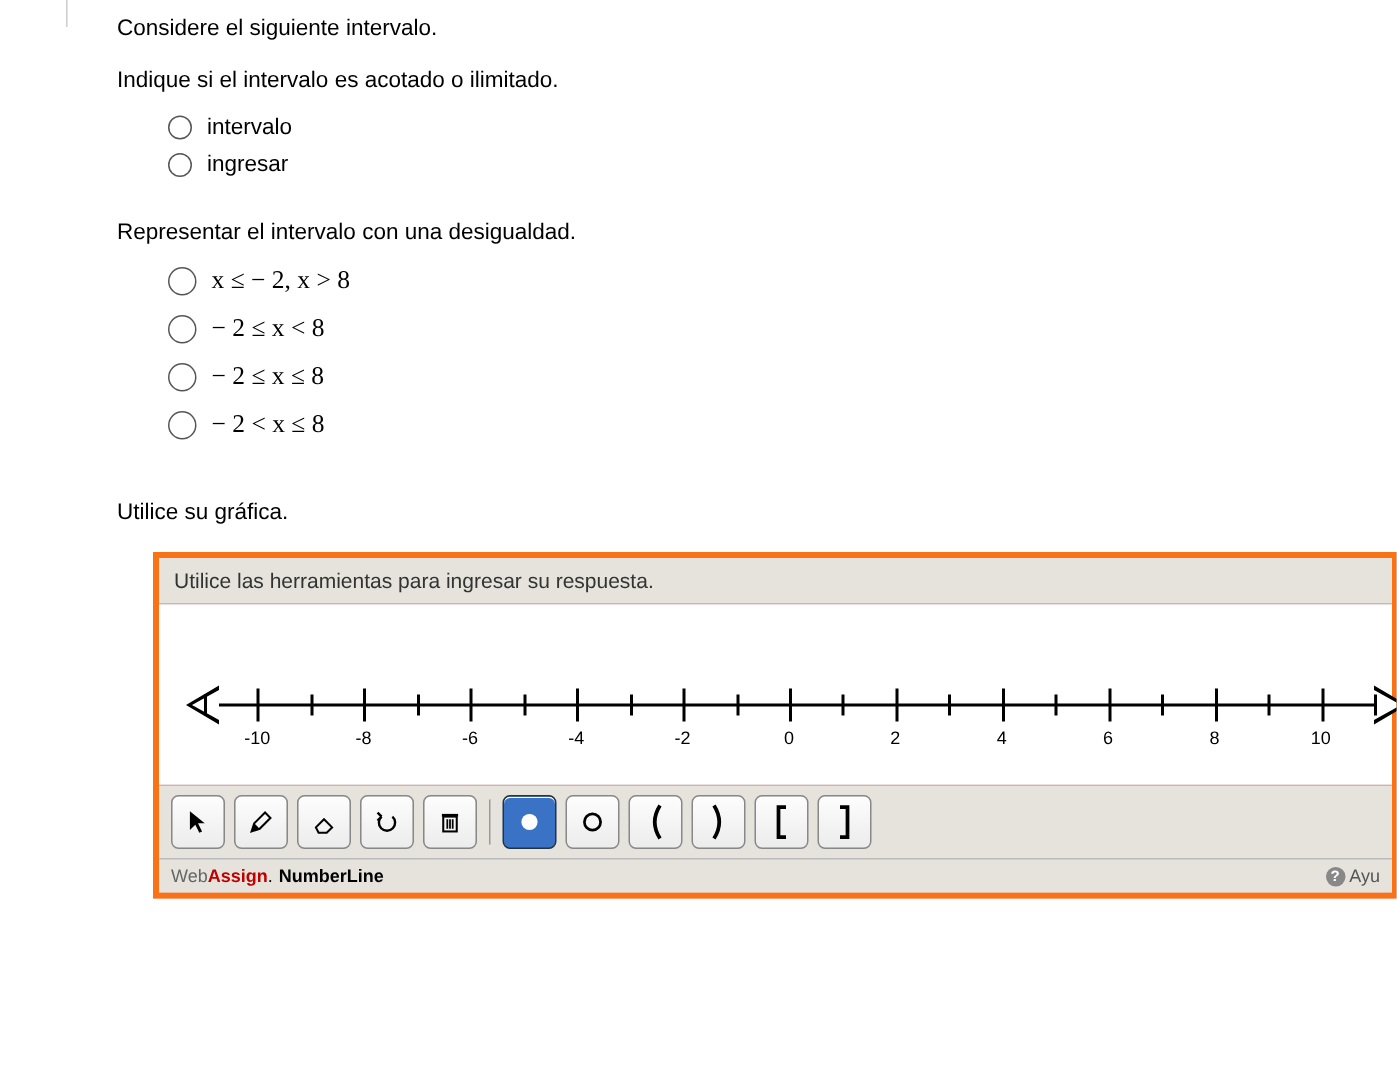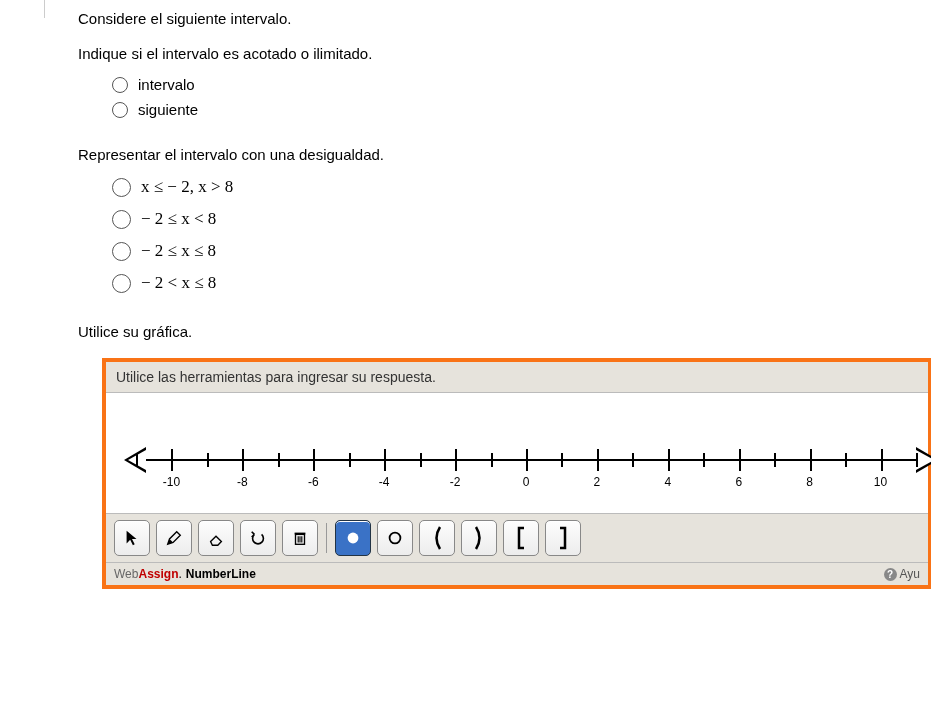--- a/index.html
+++ b/index.html
@@ -67,21 +67,21 @@
   .radio-large {
     width: 17px;
     height: 17px;
     border: 1.5px solid #555;
     border-radius: 50%;
     margin-right: 10px;
     flex-shrink: 0;
   }
   .ineq-group {
     margin-left: 34px;
-    margin-bottom: 30px;
+    margin-bottom: 40px;
   }
   .ineq-group .radio-row {
     margin-bottom: 12px;
     font-family: "Times New Roman", serif;
     font-size: 17px;
     font-style: italic;
   }
   .ineq-group .radio-row .txt { font-style: normal; }
   .graph-prompt {
     margin-bottom: 18px;
@@ -257,21 +257,21 @@
 
     <div class="prompt2">Indique si el intervalo es acotado o ilimitado.</div>
 
     <div class="radio-group">
       <div class="radio-row">
         <span class="radio-small"></span>
         <span>intervalo</span>
       </div>
       <div class="radio-row">
         <span class="radio-small"></span>
-        <span>siguiente</span>
+        <span>ingresar</span>
       </div>
     </div>
 
     <div class="prompt2">Representar el intervalo con una desigualdad.</div>
 
     <div class="ineq-group">
       <div class="radio-row">
         <span class="radio-large"></span>
         <span class="txt">x ≤ − 2, x &gt; 8</span>
       </div>

